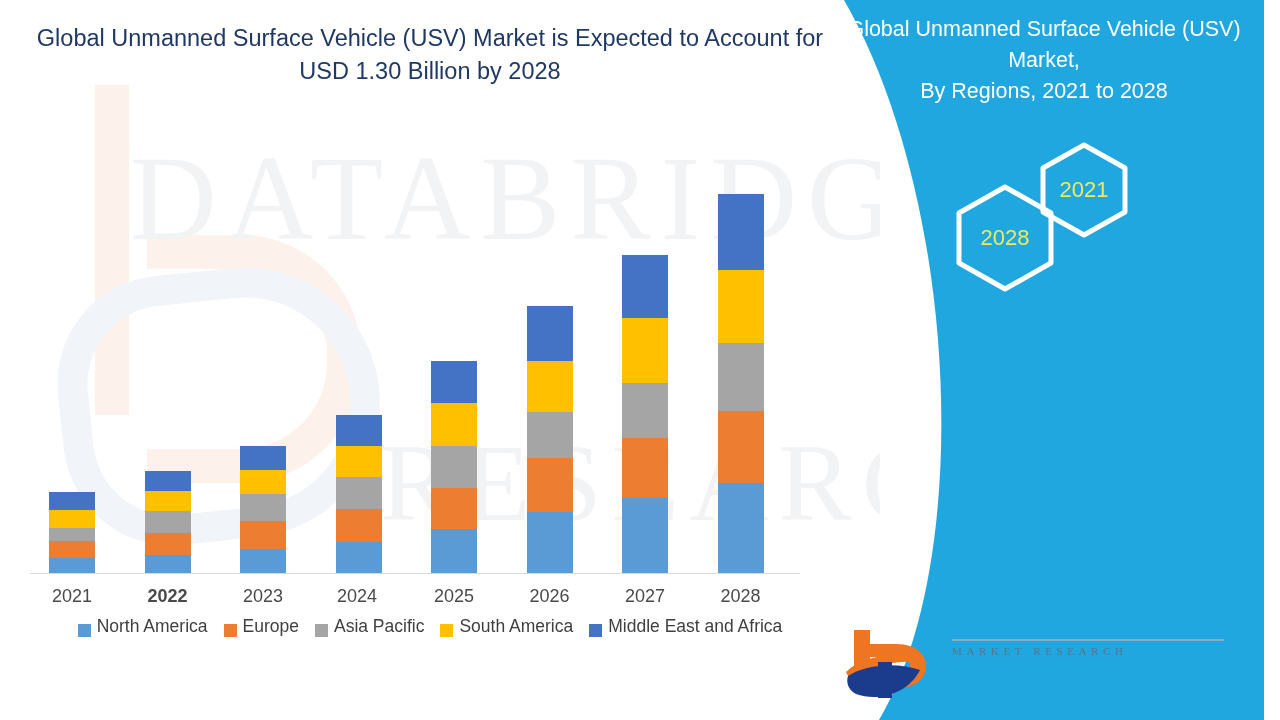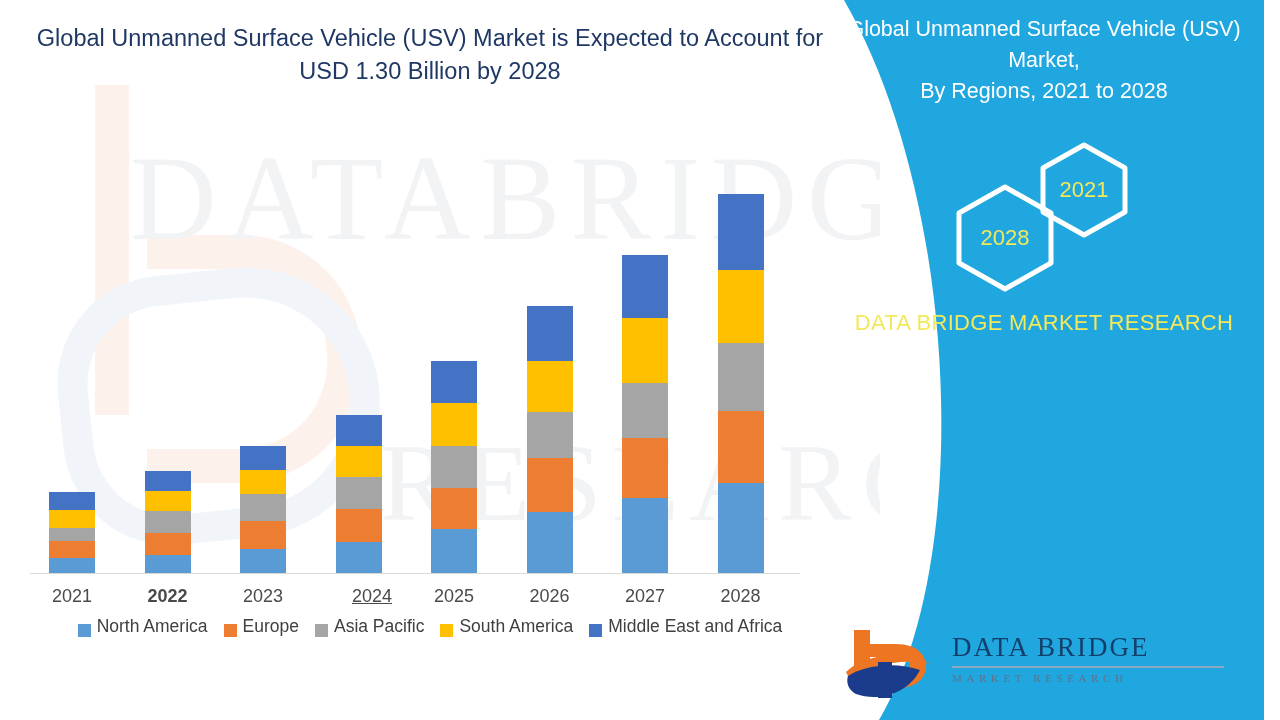--- a/index.html
+++ b/index.html
@@ -311,21 +311,21 @@
             <div class="seg" style="height: 76px; background: rgb(68, 114, 196);"></div>
           </div>
         </div>
       <div id="axis-line"></div>
     </div>
 
     <div id="x-labels">
         <div class="x-label" style="left: 2px;">2021</div>
         <div class="x-label" style="left: 97.5px; font-weight: bold;">2022</div>
         <div class="x-label" style="left: 193px;">2023</div>
-        <div class="x-label" style="left: 302px; text-decoration: underline;">2024</div>
+        <div class="x-label" style="left: 287px;">2024</div>
         <div class="x-label" style="left: 384px;">2025</div>
         <div class="x-label" style="left: 479.5px;">2026</div>
         <div class="x-label" style="left: 575px;">2027</div>
         <div class="x-label" style="left: 670.5px;">2028</div>
       </div>
 
     <div id="legend">
         <div class="legend-item">
           <span class="legend-swatch" style="background: rgb(91, 155, 213);"></span>
           <span>North America</span>
@@ -364,31 +364,29 @@
         <span class="hex-label">2021</span>
       </div>
 
       <div class="hexagon" id="hex-2028">
         <svg viewBox="0 0 112 112" style="position:absolute;left:0;top:0;width:112px;height:112px;">
           <polygon points="56,5 102,31 102,81 56,107 10,81 10,31" fill="none" stroke="#ffffff" stroke-width="5" stroke-linejoin="round"></polygon>
         </svg>
         <span class="hex-label">2028</span>
       </div>
 
-      <div id="brand-name">DATA BRIDGE MARKET RESEARCH</div>
 
       <div id="logo">
         <svg id="logo-mark" viewBox="0 0 96 76">
           <path d="M10 6 L26 6 L26 60 L10 60 Z" fill="#EE7623"></path>
           <path d="M26 20 L52 20 C74 20 82 32 82 42 C82 54 72 64 54 64 L40 64 L40 50 L54 50 C62 50 66 46 66 42 C66 37 62 33 54 33 L26 33 Z" fill="#EE7623"></path>
           <path d="M2 48 C20 30 58 26 86 40 C60 34 26 40 6 56 Z" fill="#EE7623"></path>
           <path d="M4 52 C22 40 54 38 76 46 C64 70 34 78 12 70 C4 66 2 58 4 52 Z" fill="#1B3C8C"></path>
           <path d="M34 38 L48 38 L48 74 L34 74 Z" fill="#1B3C8C"></path>
         </svg>
         <div id="logo-text">
-          <div id="logo-title">DATA BRIDGE</div>
           <div id="logo-rule"></div>
           <div id="logo-sub">MARKET RESEARCH</div>
         </div>
       </div>
     </div>
   </div>
 </div>
 
 </body></html>

